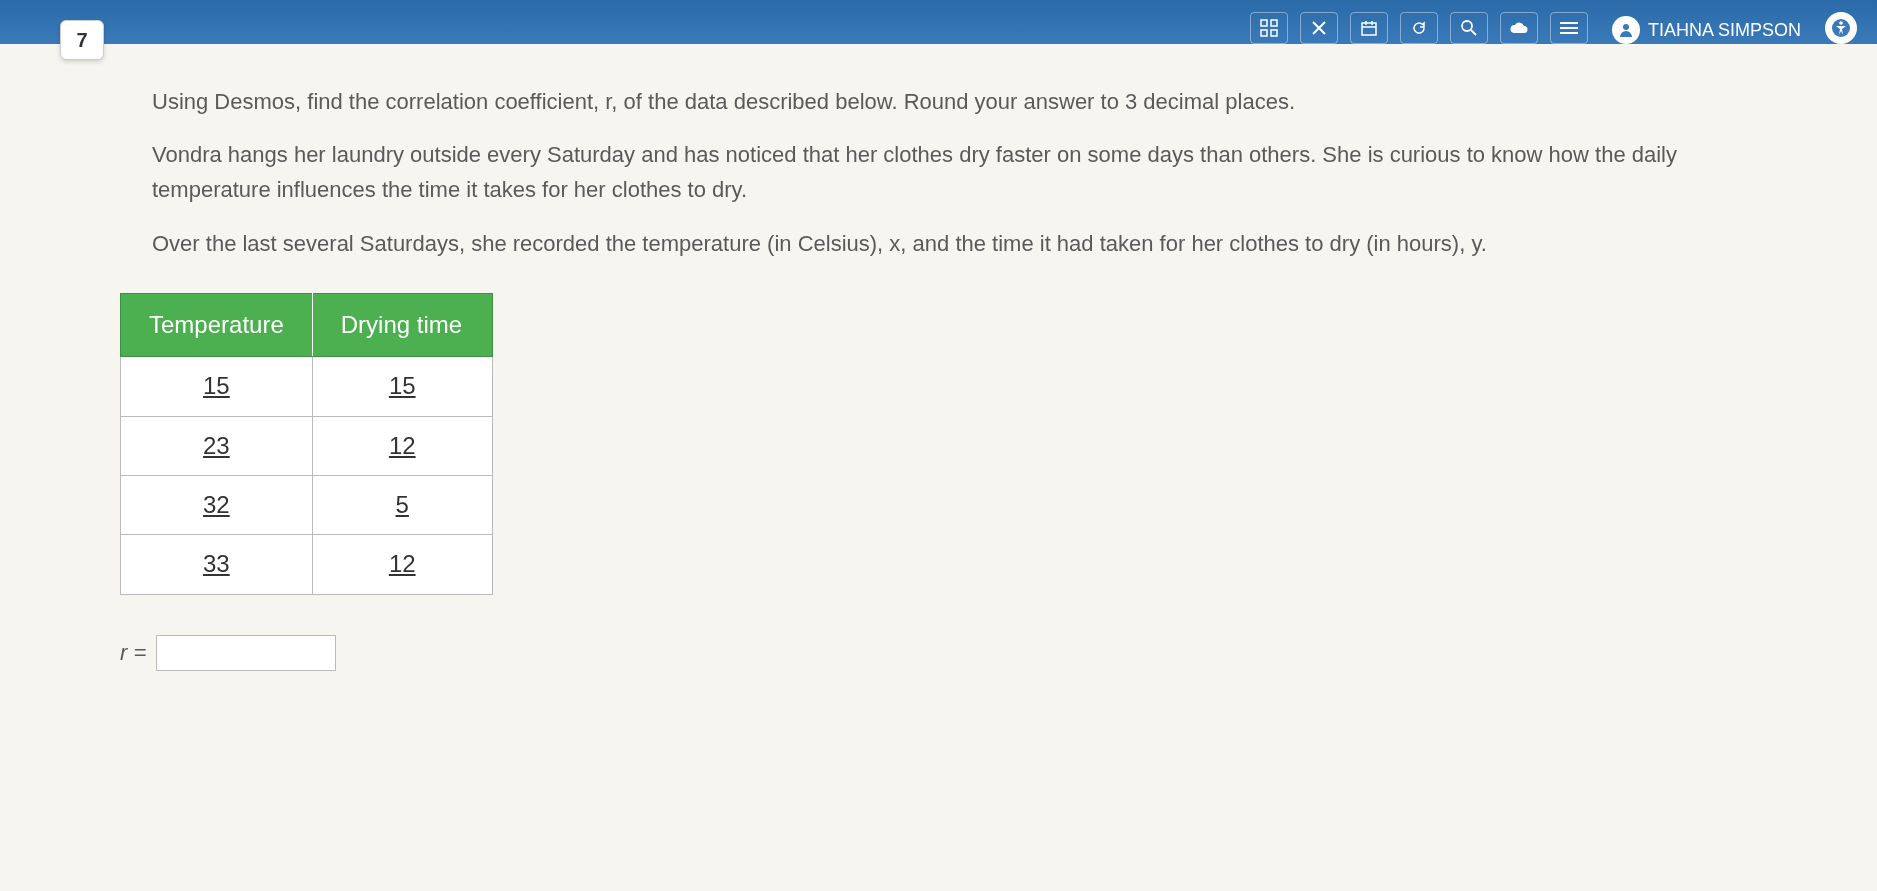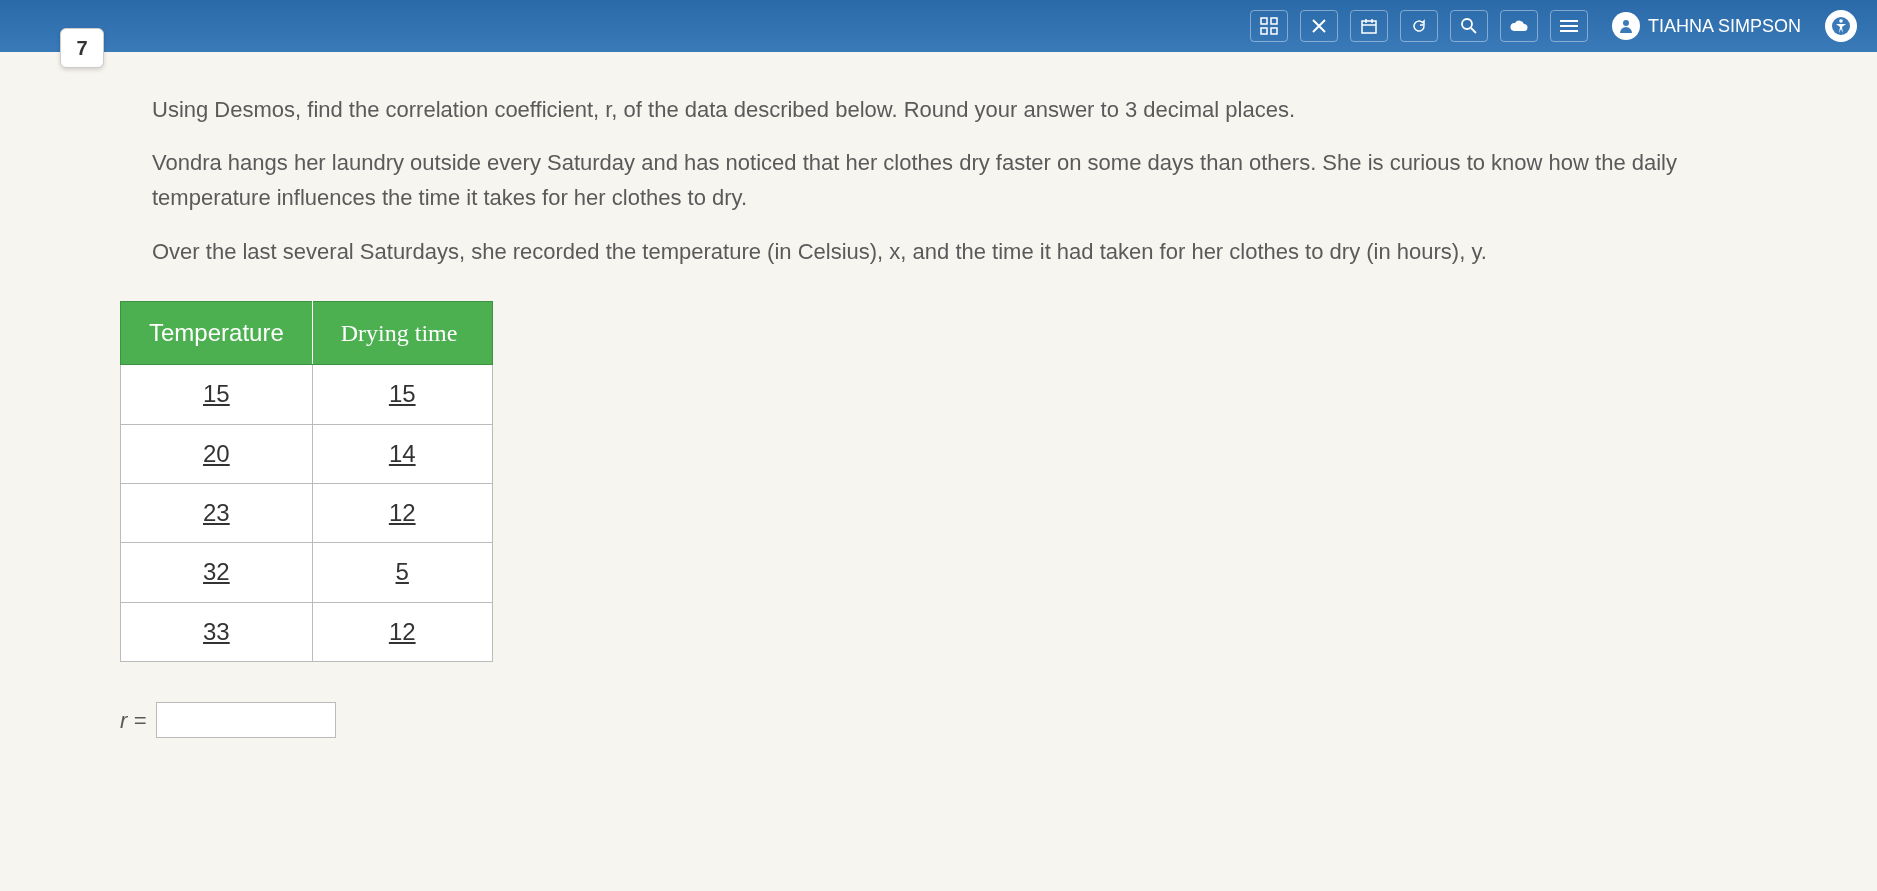--- a/index.html
+++ b/index.html
@@ -11,23 +11,23 @@
       overflow: hidden;
     }
     .screen {
       width: 100%;
       height: 100%;
       background: #f7f5f0;
       position: relative;
     }
     .top-bar {
       background: linear-gradient(180deg, #2a6aa8 0%, #3a7ab8 100%);
-      height: 52px;
-      display: flex;
-      align-items: center;
+      height: 44px;
+      display: flex;
+      align-items: flex-end;
       justify-content: flex-end;
       padding: 0 20px;
       gap: 12px;
     }
     .toolbar-icon-box {
       width: 38px;
       height: 32px;
       border: 1px solid rgba(255,255,255,0.4);
       border-radius: 4px;
       display: flex;
@@ -106,21 +106,21 @@
     .data-table th {
       background: #4caf50;
       color: #fff;
       font-weight: 400;
       font-size: 24px;
       padding: 12px 28px;
       border: 1px solid #3e9142;
       border-right: 1px solid #fff;
       text-align: left;
     }
-    .data-table th:last-child { border-right: 1px solid #3e9142; font-family: Liberation Serif, serif; }
+    .data-table th:last-child { border-right: 1px solid #3e9142; }
     .data-table td {
       border: 1px solid #bbb;
       padding: 10px 28px;
       font-size: 24px;
       color: #333;
       text-align: center;
       min-width: 180px;
       text-decoration: underline;
     }
     .answer-row {
@@ -224,24 +224,20 @@
             <th>Temperature</th>
             <th>Drying time</th>
           </tr>
         </thead>
         <tbody>
           <tr>
             <td>15</td>
             <td>15</td>
           </tr>
           <tr>
-            <td>20</td>
-            <td>14</td>
-          </tr>
-          <tr>
             <td>23</td>
             <td>12</td>
           </tr>
           <tr>
             <td>32</td>
             <td>5</td>
           </tr>
           <tr>
             <td>33</td>
             <td>12</td>

